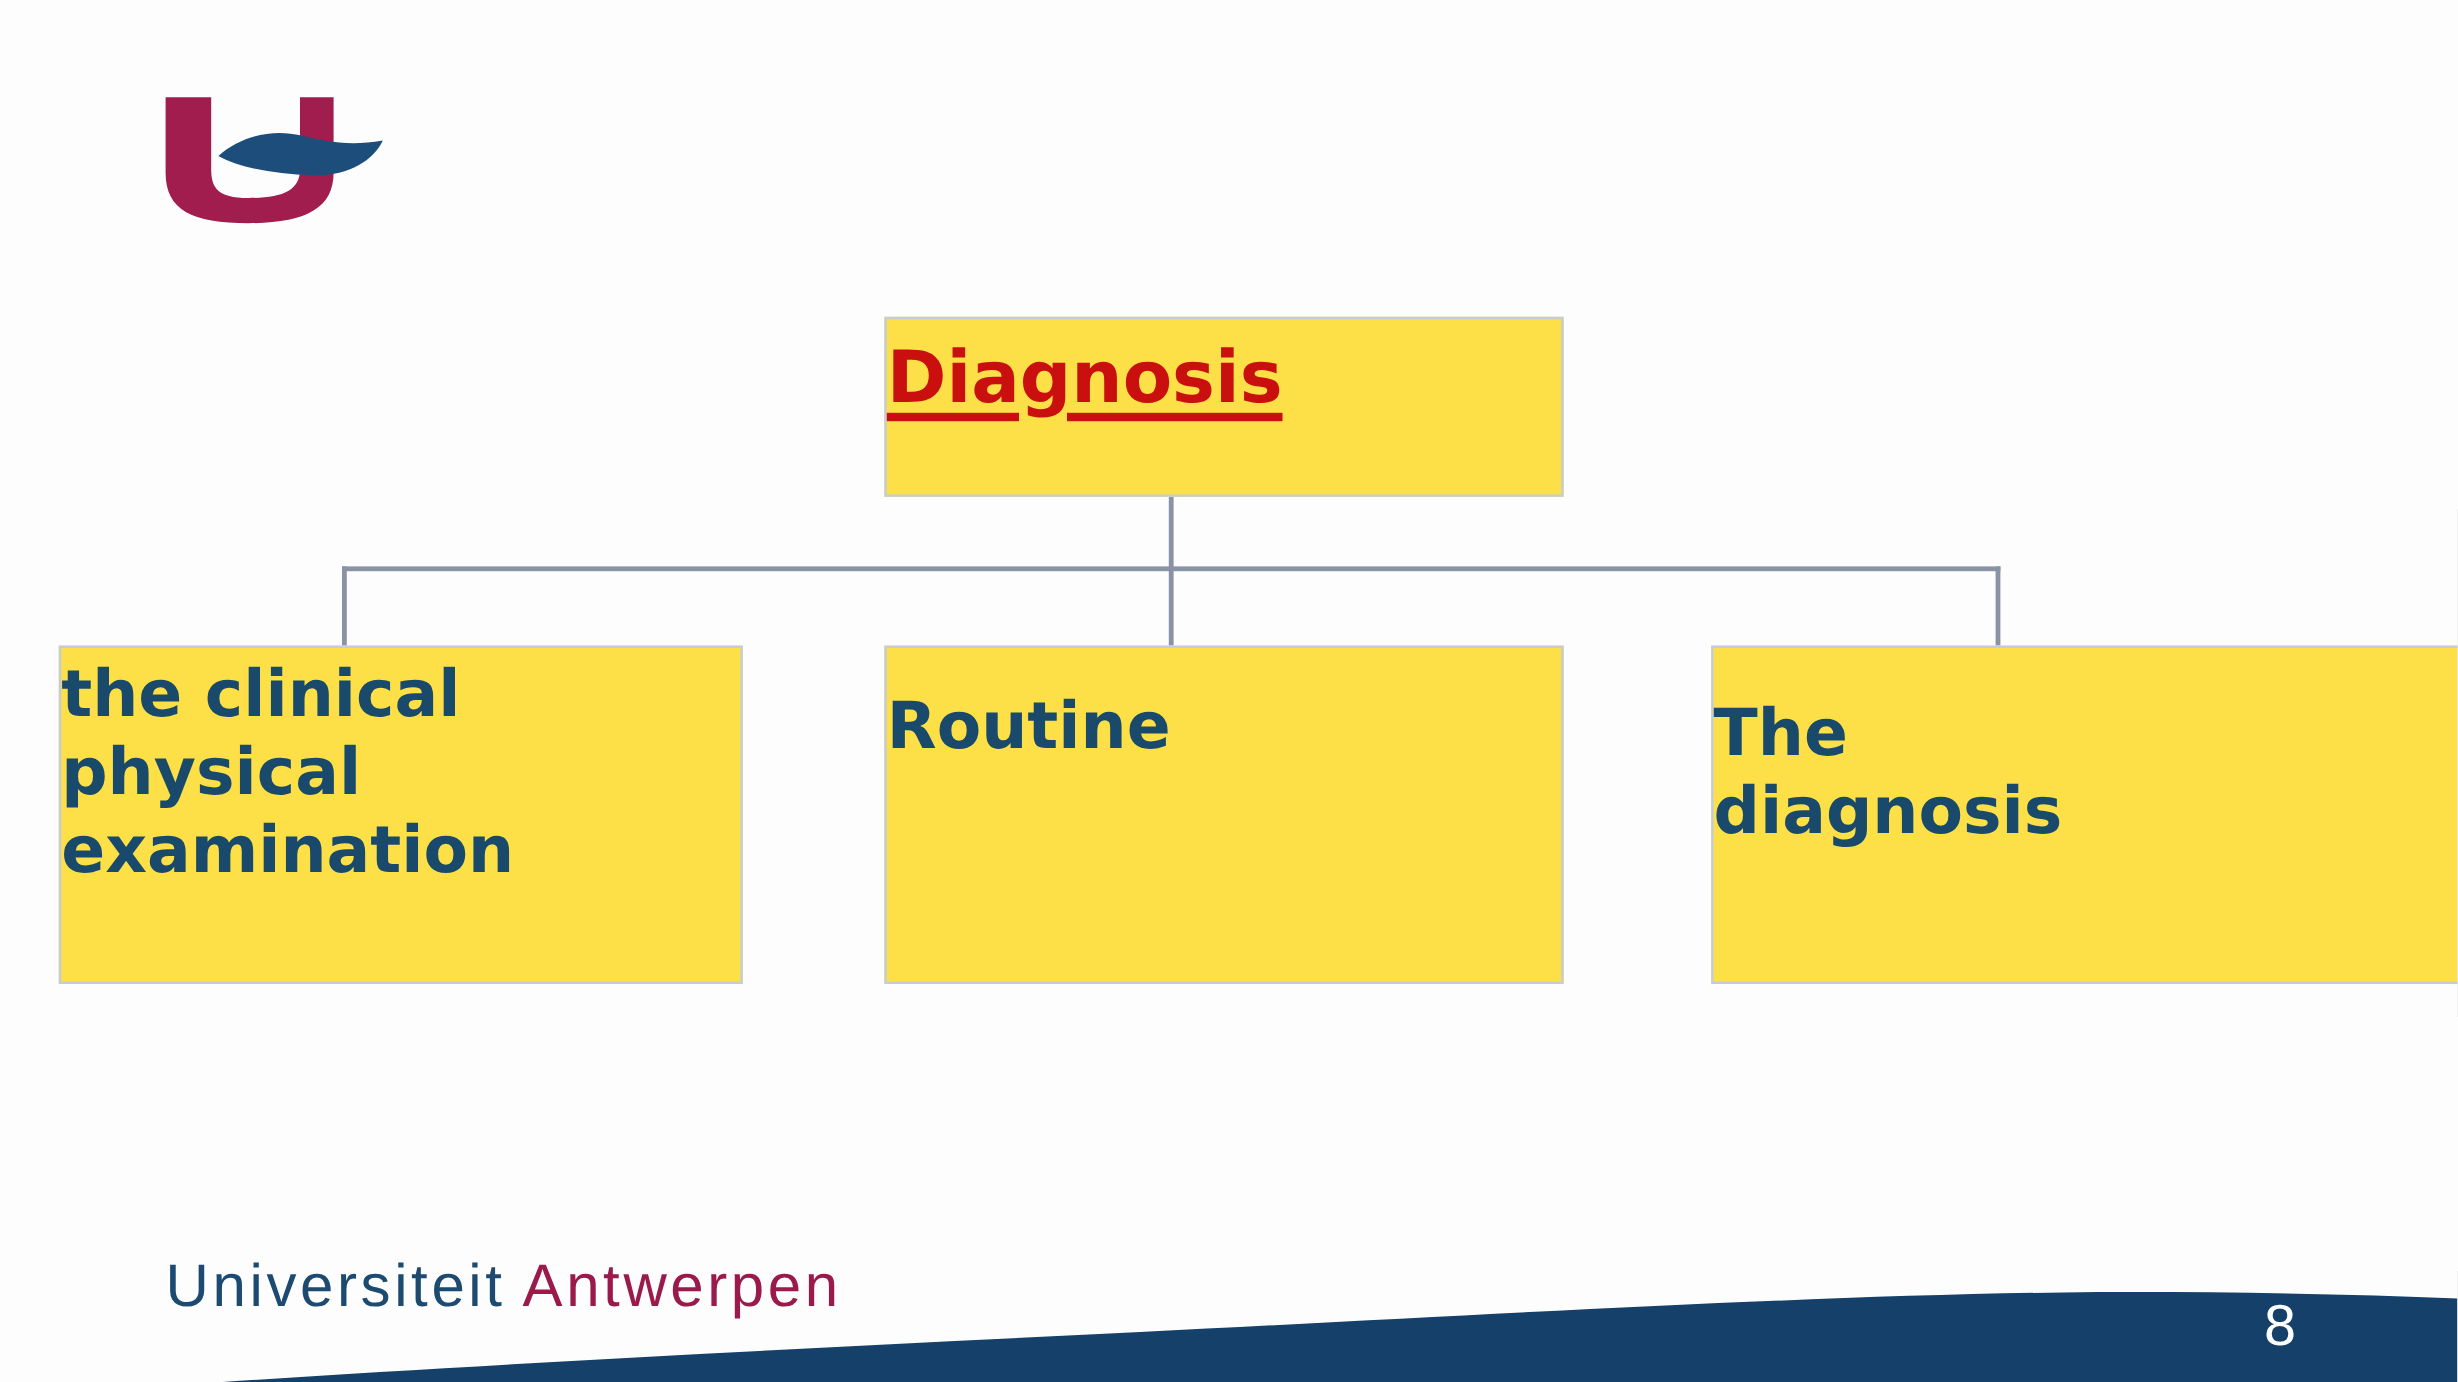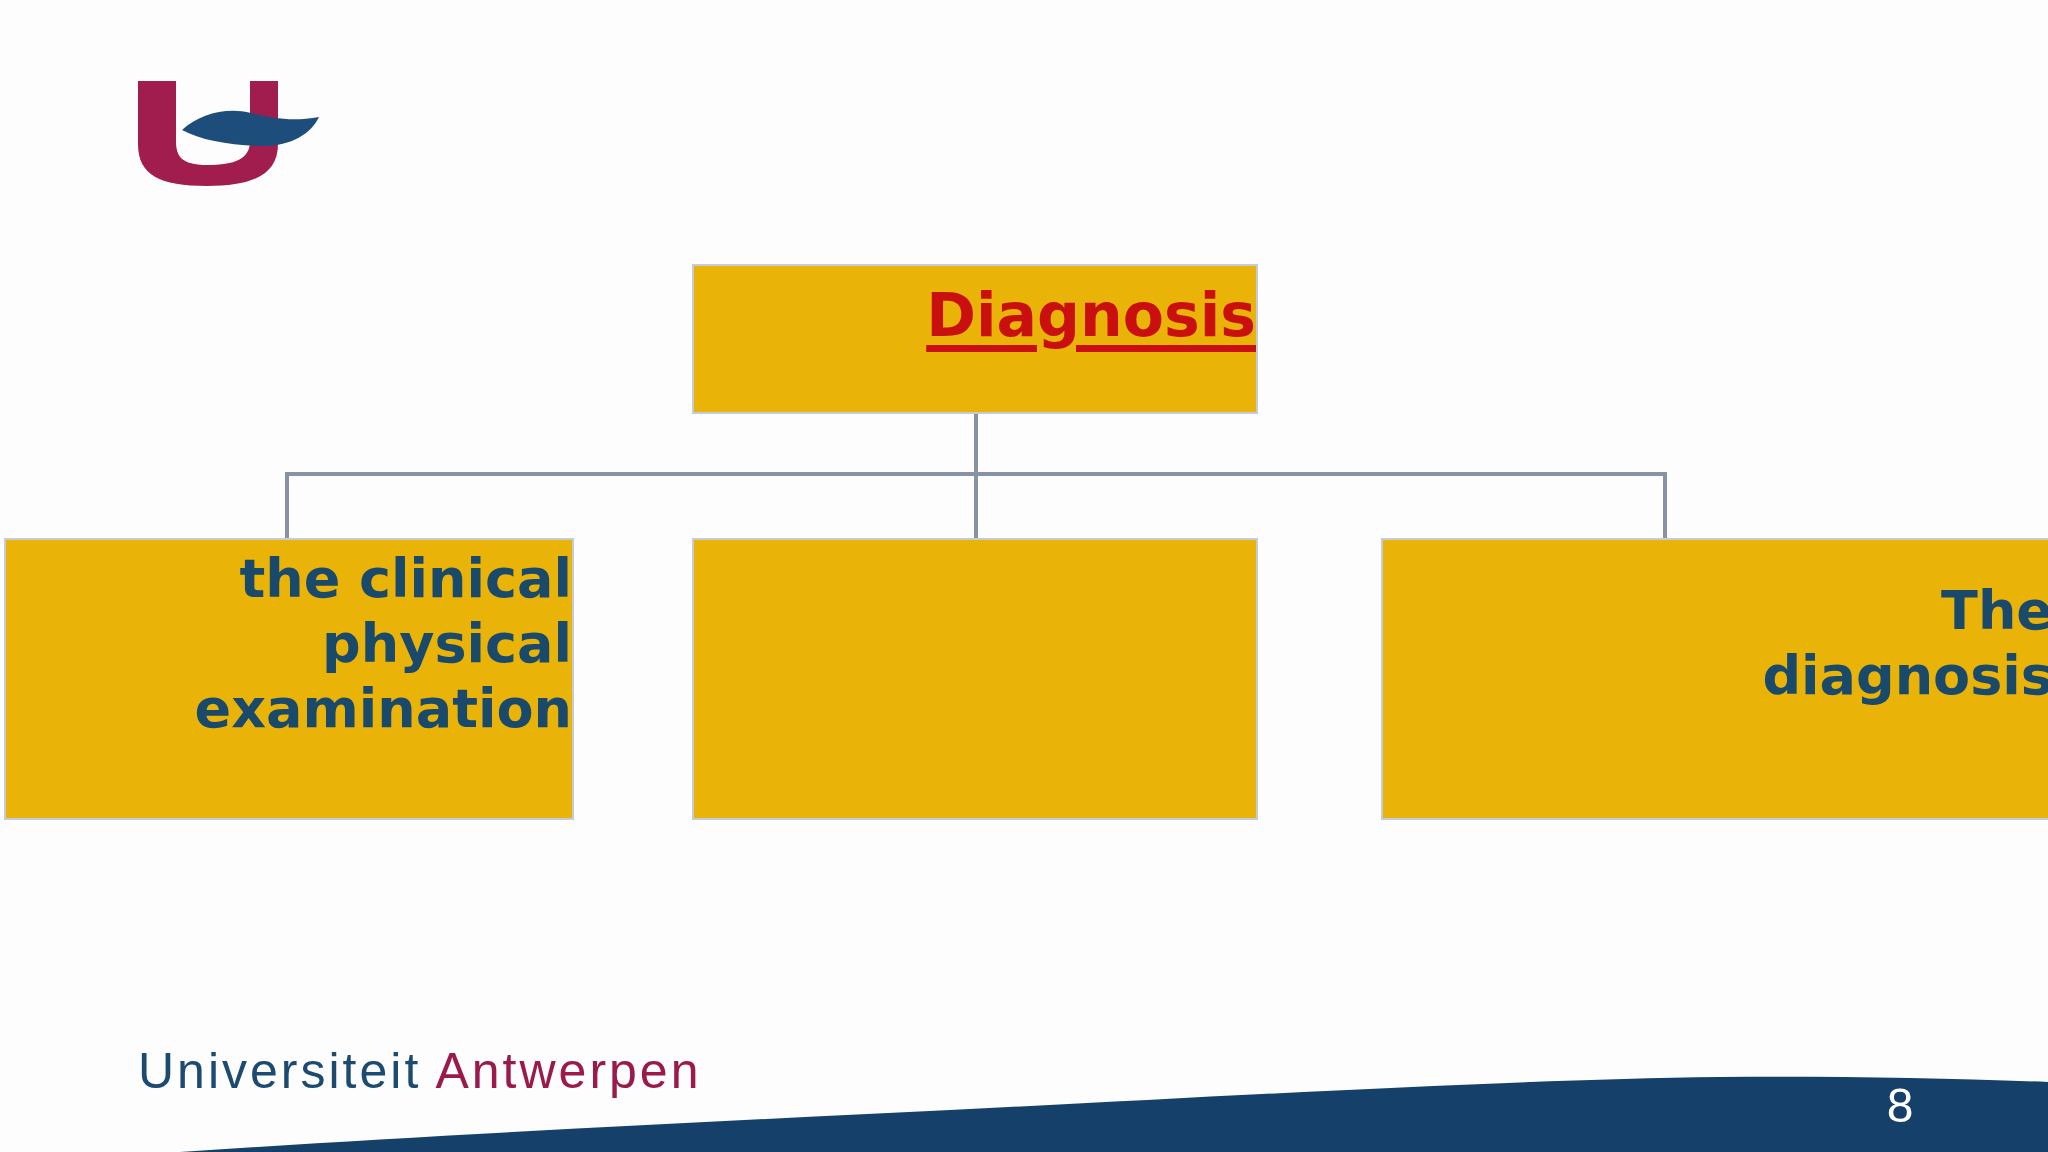--- a/index.html
+++ b/index.html
@@ -8,24 +8,25 @@
     width:2048px;height:1152px;
     background:#fdfdfd;
     overflow:hidden;
     font-family:"DejaVu Sans", sans-serif;
   }
   
   .logo{position:absolute;left:130px;top:72px;width:200px;height:140px;}
   
   .node{
     position:absolute;
-    background:#eab308;
+    background:#fde047;
     border:2px solid #c3ccd8;
     box-sizing:border-box;
-    text-align:right;
+    text-align:left;
+    margin-left:45px;
   }
   .node-root{left:692px;top:264px;width:566px;height:150px;}
   .root-label{
     margin-top:14px;
     font-size:60px;font-weight:bold;color:#c9100f;
     text-decoration:underline;
     text-decoration-thickness:7px;
     text-underline-offset:9px;
   }
   .node-child{top:538px;height:282px;color:#1a4a6b;font-weight:bold;font-size:54px;line-height:65px;}
@@ -77,20 +78,21 @@
     <div class="root-label">Diagnosis</div>
   </div>
 
   <div class="node node-child node-child-1">
     <div class="line">the clinical</div>
     <div class="line">physical</div>
     <div class="line">examination</div>
   </div>
 
   <div class="node node-child node-child-2">
+    <div class="line">Routine</div>
   </div>
 
   <div class="node node-child node-child-3">
     <div class="line">The</div>
     <div class="line">diagnosis</div>
   </div>
 
   <div class="wordmark"><span class="uni">Universiteit </span><span class="ant">Antwerpen</span></div>
 
   <svg class="wave" viewBox="0 0 2048 80" preserveAspectRatio="none">

